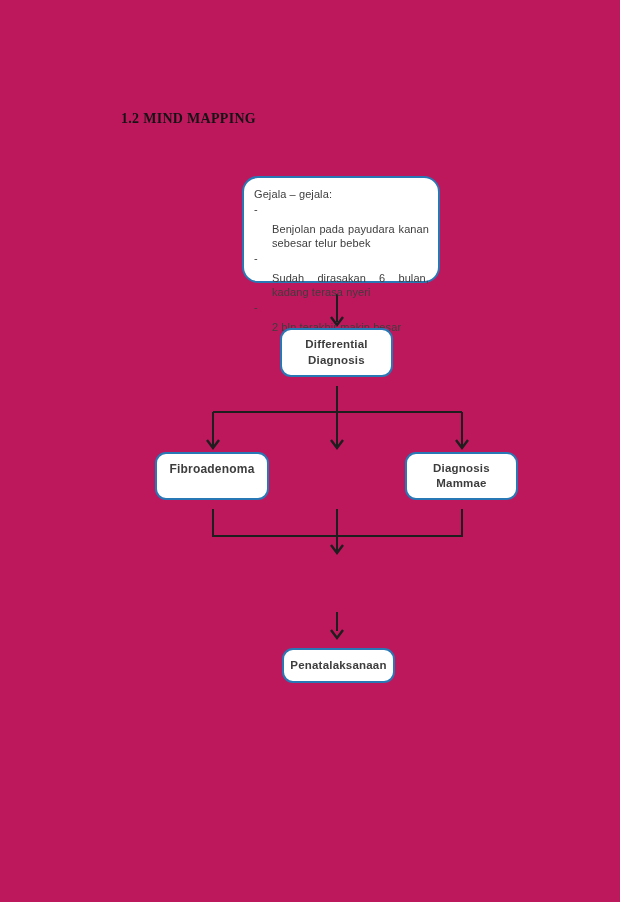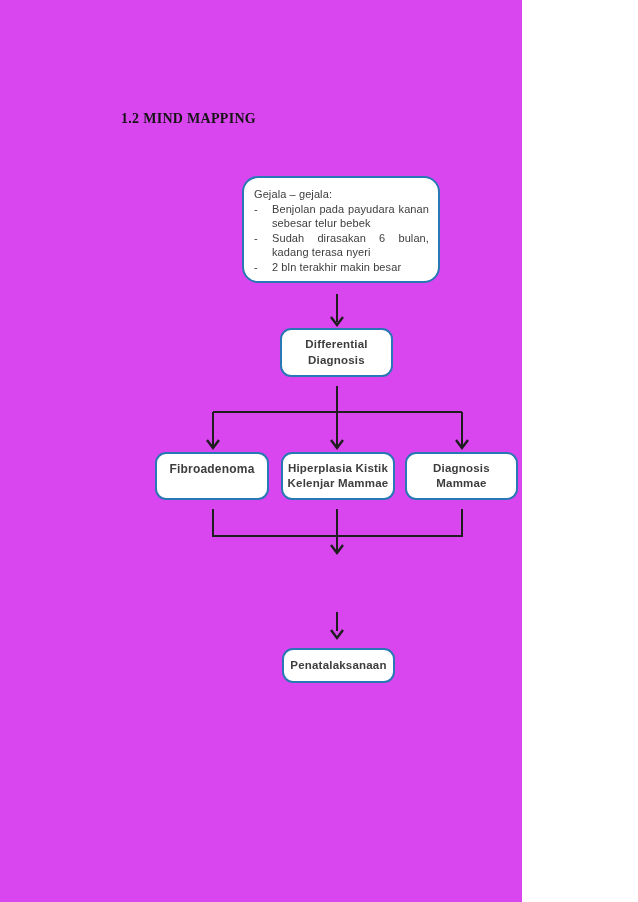--- a/index.html
+++ b/index.html
@@ -1,20 +1,20 @@
 <!DOCTYPE html>
 <html style="--box-border: #2878b5; --connector: #1e1e1e; --text: #3d3d3d;"><head>
 <meta charset="utf-8">
 <style>
   html, body { margin: 0; padding: 0; background: #ffffff; }
   #page {
     position: relative;
-    width: 522px;
+    width: 620px;
     height: 902px;
-    background: #d946ef;
+    background: #be185d;
     overflow: hidden;
     font-family: "Liberation Sans", sans-serif;
     color: var(--text, #3d3d3d);
   }
   #doc-title {
     position: absolute;
     left: 121px;
     top: 111px;
     font-family: "Liberation Serif", serif;
     font-weight: bold;
@@ -57,21 +57,21 @@
     border-radius: 16px;
     background: #ffffff;
     padding: 9px 9px 0 10px;
     font-size: 11px;
     line-height: 14.5px;
     letter-spacing: 0.1px;
     color: var(--text, #3d3d3d);
   }
   .bullet-row { display: flex; }
   .bullet-dash { width: 18px; flex: 0 0 18px; }
-  .bullet-text { flex: 1 1 auto; min-width: 0; }
+  .bullet-text { flex: 1 1 auto; min-width: 0; margin-top: 20px; }
   .jline { text-align: justify; text-align-last: justify; }
   #node-differential   { left: 280px; top: 328px; width: 113px; height: 49px; }
   #node-fibroadenoma   { left: 155px; top: 452px; width: 114px; height: 48px;
                          justify-content: flex-start; padding-top: 8px; font-size: 12px; }
   #node-hiperplasia    { left: 281px; top: 452px; width: 114px; height: 48px; }
   #node-karsinoma      { left: 405px; top: 452px; width: 113px; height: 48px; }
   #node-pemeriksaan    { left: 278px; top: 560px; width: 117px; height: 46px; }
   #node-penatalaksanaan{ left: 282px; top: 648px; width: 113px; height: 35px; }
 </style>
 </head>
@@ -138,24 +138,20 @@
 
   <div class="node" id="node-differential">
     <span class="nline">Differential</span>
     <span class="nline">Diagnosis</span>
   </div>
 
   <div class="node" id="node-fibroadenoma">
     <span class="nline">Fibroadenoma</span>
   </div>
 
-  <div class="node" id="node-hiperplasia">
-    <span class="nline">Hiperplasia Kistik</span>
-    <span class="nline">Kelenjar Mammae</span>
-  </div>
 
   <div class="node" id="node-karsinoma">
     <span class="nline">Diagnosis</span>
     <span class="nline">Mammae</span>
   </div>
 
 
   <div class="node" id="node-penatalaksanaan">
     <span class="nline">Penatalaksanaan</span>
   </div>

